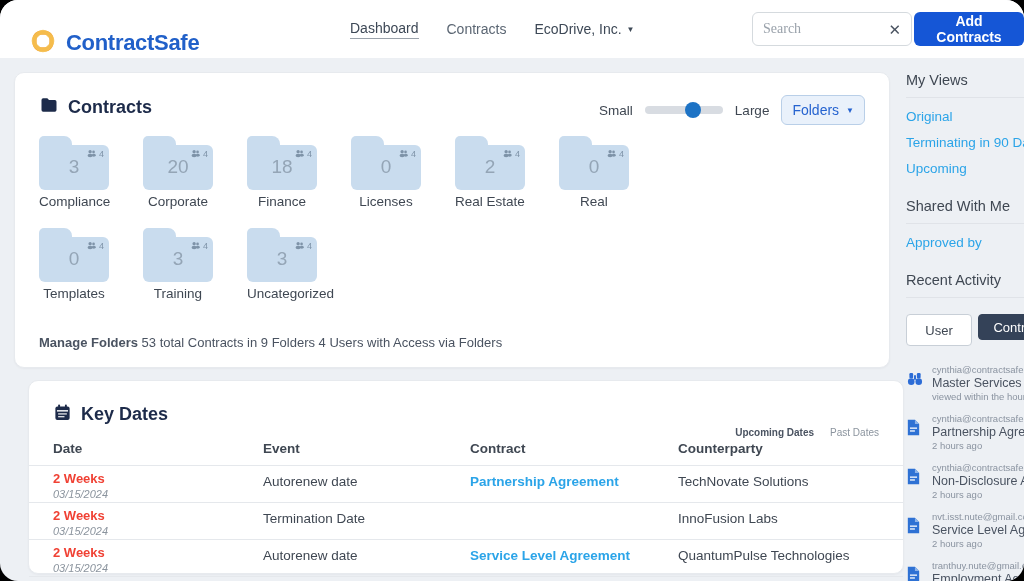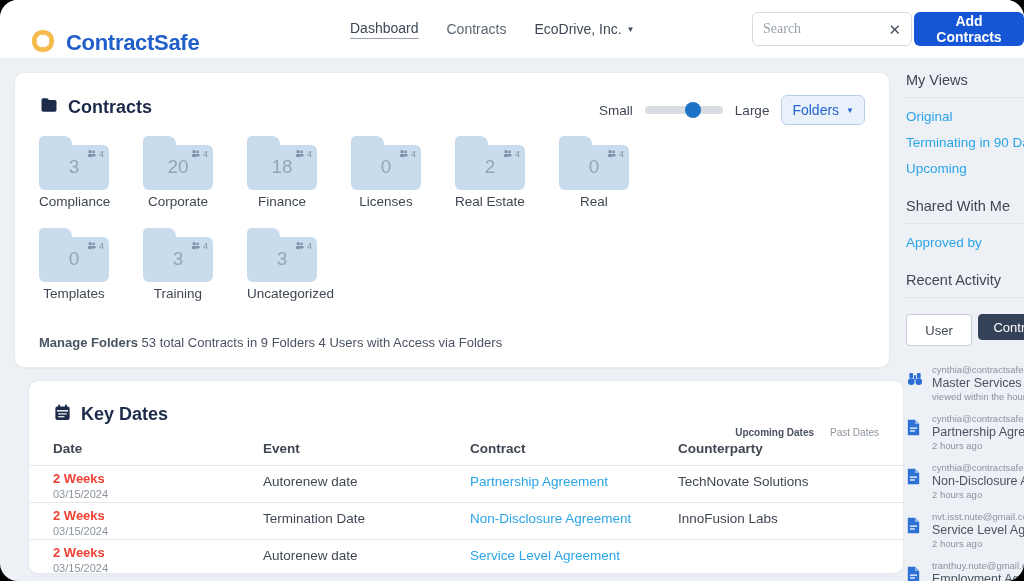--- a/index.html
+++ b/index.html
@@ -53,22 +53,22 @@
   .kd-tab-active { color:#4a5361; font-weight:700; cursor:pointer; }
   .kd-tab { color:#8b949e; cursor:pointer; }
   .kd-table { position:absolute; left:0; top:60px; width:100%; }
   .kd-cols { position:relative; height:24px; }
   .kd-col { position:absolute; font-size:13.5px; color:#3f4752; font-weight:600; }
   .kd-divider { border:none; border-top:1px solid #e5e8ec; margin:0; }
   .kd-row { position:relative; height:36px; }
   .c-date { left:24px; } .c-event { left:234px; } .c-contract { left:441px; } .c-cparty { left:649px; }
   .kd-cell { position:absolute; top:8px; font-size:13.5px; color:#3f4752; }
   .kd-rel { color:#f04134; font-weight:600; font-size:13px; }
-  .kd-date { font-size:11px; color:#8b949e; margin-top:2px; }
-  .kd-link { color:#2ba4e8; cursor:pointer; }
+  .kd-date { font-size:11px; color:#8b949e; margin-top:2px;font-style:italic; }
+  .kd-link { color:#2ba4e8; cursor:pointer;font-weight:bold; }
 
   
   .sidebar { position:absolute; left:906px; top:72px; width:220px; }
   .sb-heading { font-size:14.5px; color:#3f4752; padding-bottom:9px; border-bottom:1px solid #e0e3e8; }
   .sb-link { font-size:13.5px; color:#2ba4e8; margin-top:11px; white-space:nowrap; cursor:pointer; }
   .sb-section { margin-bottom:22px; }
   .sb-toggle { display:flex; gap:6px; margin:16px 0 18px 0; }
   .sb-btn-user { width:66px; height:32px; background:#fff; border:1px solid #c8cfd7; border-radius:4px; font-size:13px; color:#3f4752; font-family:inherit; cursor:pointer; }
   .sb-btn-contract { width:80px; height:26px; background:#344258; border:1px solid #344258; border-radius:4px; font-size:13px; color:#fff; font-family:inherit; cursor:pointer; white-space:nowrap; overflow:hidden; }
   .feed-item { display:flex; gap:8px; margin-bottom:11px; align-items:flex-start; }
@@ -312,28 +312,28 @@
       <div class="kd-row">
         <span class="kd-cell c-date" style="top:5px;"><span class="kd-rel">2 Weeks</span><div class="kd-date">03/15/2024</div></span>
         <span class="kd-cell c-event">Autorenew date</span>
         <span class="kd-cell c-contract kd-link">Partnership Agreement</span>
         <span class="kd-cell c-cparty">TechNovate Solutions</span>
       </div>
       <hr class="kd-divider">
       <div class="kd-row">
         <span class="kd-cell c-date" style="top:5px;"><span class="kd-rel">2 Weeks</span><div class="kd-date">03/15/2024</div></span>
         <span class="kd-cell c-event">Termination Date</span>
-        <span class="kd-cell c-contract kd-link">Non-Disclosure Agreement</span>
         <span class="kd-cell c-cparty">InnoFusion Labs</span>
       </div>
       <hr class="kd-divider">
       <div class="kd-row">
         <span class="kd-cell c-date" style="top:5px;"><span class="kd-rel">2 Weeks</span><div class="kd-date">03/15/2024</div></span>
         <span class="kd-cell c-event">Autorenew date</span>
         <span class="kd-cell c-contract kd-link">Service Level Agreement</span>
+        <span class="kd-cell c-cparty">QuantumPulse Technologies</span>
       </div>
       <hr class="kd-divider">
     </div>
   </div>
 
   <div class="sidebar">
     <div class="sb-section">
       <div class="sb-heading">My Views</div>
       <div class="sb-link">Original</div>
       <div class="sb-link">Terminating in 90 Days</div>

